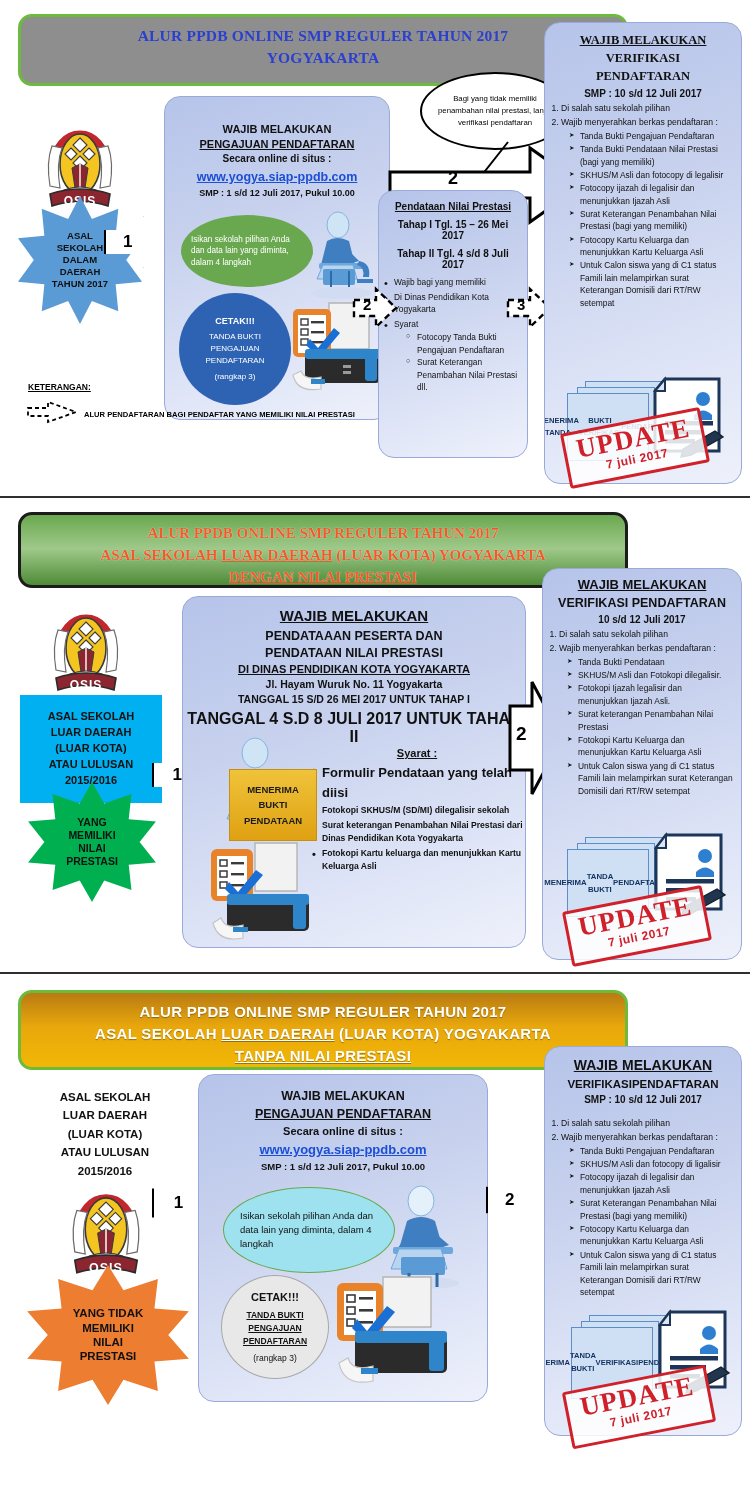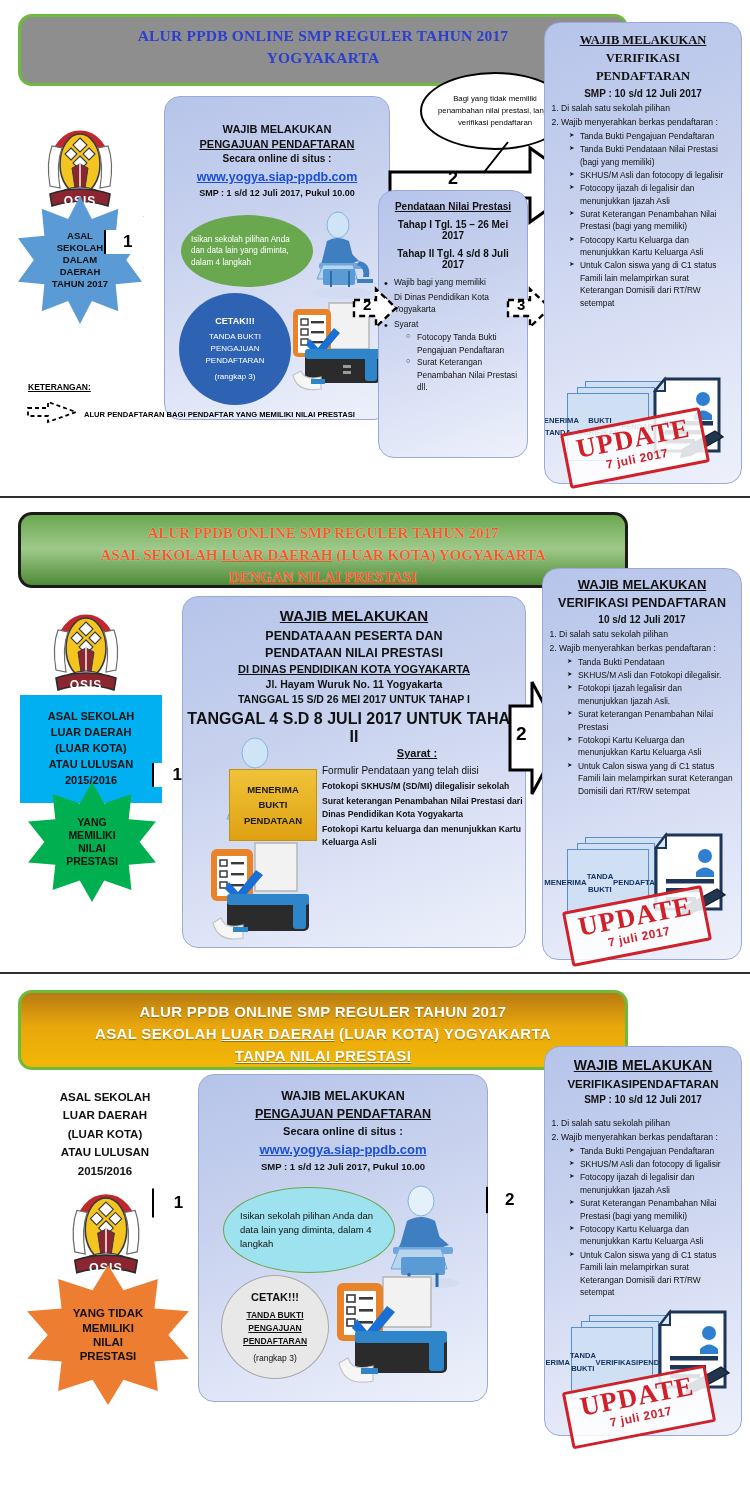--- a/index.html
+++ b/index.html
@@ -436,21 +436,21 @@
     <div class="ttl-b" style="margin-top:5px;font-size:12.5px;">PENDATAAAN PESERTA DAN</div>
     <div class="ttl-b" style="margin-top:3px;font-size:12.5px;">PENDATAAN NILAI PRESTASI</div>
     <div class="ttl-b u" style="margin-top:3px;font-size:11px;">DI DINAS PENDIDIKAN KOTA YOGYAKARTA</div>
     <div class="ttl-b" style="margin-top:3px;font-size:10.5px;">Jl. Hayam Wuruk No. 11 Yogyakarta</div>
     <div class="ttl-b" style="margin-top:3px;font-size:10.5px;">TANGGAL 15 S/D 26 MEI 2017 UNTUK TAHAP I</div>
     <div class="ttl-b" style="margin-top:5px;font-size:16px;">TANGGAL 4 S.D 8 JULI 2017 UNTUK TAHAP II</div>
 
     <div style="position:absolute;left:128px;top:150px;width:212px;">
       <div class="ttl-b u" style="font-size:11px;margin-bottom:4px;">Syarat :</div>
       <ul class="dot" style="margin-left:0;">
-        <li style="font-weight:normal;font-size:10px;">Formulir Pendataan yang telah diisi</li>
+        <li style="font-weight:bold;font-size:13px;">Formulir Pendataan yang telah diisi</li>
         <li style="font-weight:bold;font-size:8.6px;">Fotokopi SKHUS/M (SD/MI) dilegalisir sekolah</li>
         <li style="font-weight:bold;font-size:8.6px;">Surat keterangan Penambahan Nilai Prestasi dari Dinas Pendidikan Kota Yogyakarta</li>
         <li style="font-weight:bold;font-size:8.6px;">Fotokopi Kartu keluarga dan menunjukkan Kartu Keluarga Asli</li>
       </ul>
     </div>
 
     <div style="position:absolute;left:32px;top:138px;width:92px;height:104px;">
       <svg width="92" height="104" viewBox="0 0 92 104">
         <ellipse cx="44" cy="96" rx="32" ry="6" fill="#cfdaf0" opacity=".7"></ellipse>
         <ellipse cx="40" cy="18" rx="13" ry="15" fill="#cfe4f5" stroke="#86b4dd" stroke-width="1"></ellipse>

